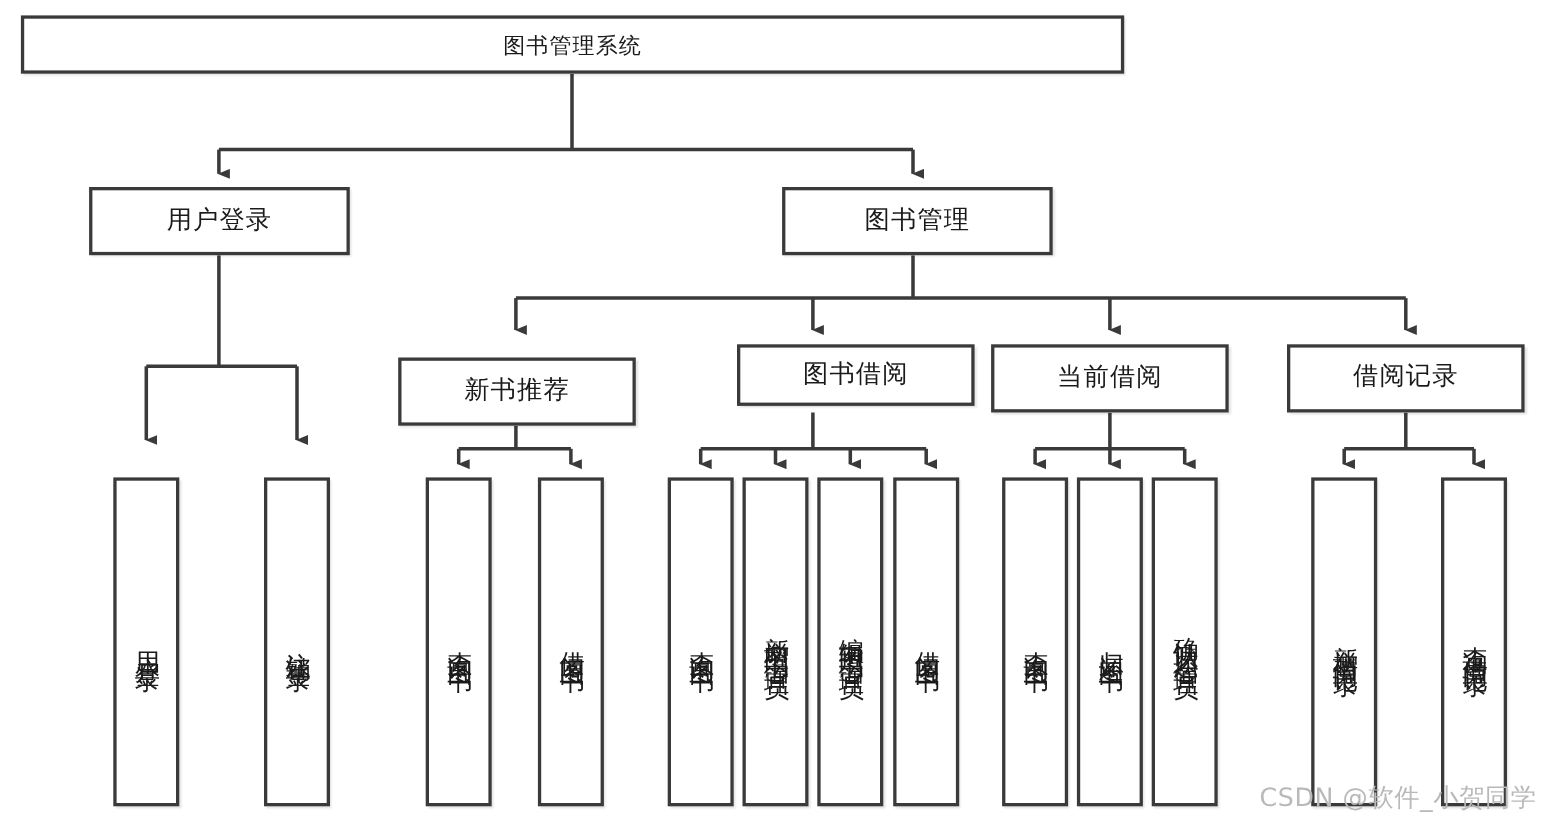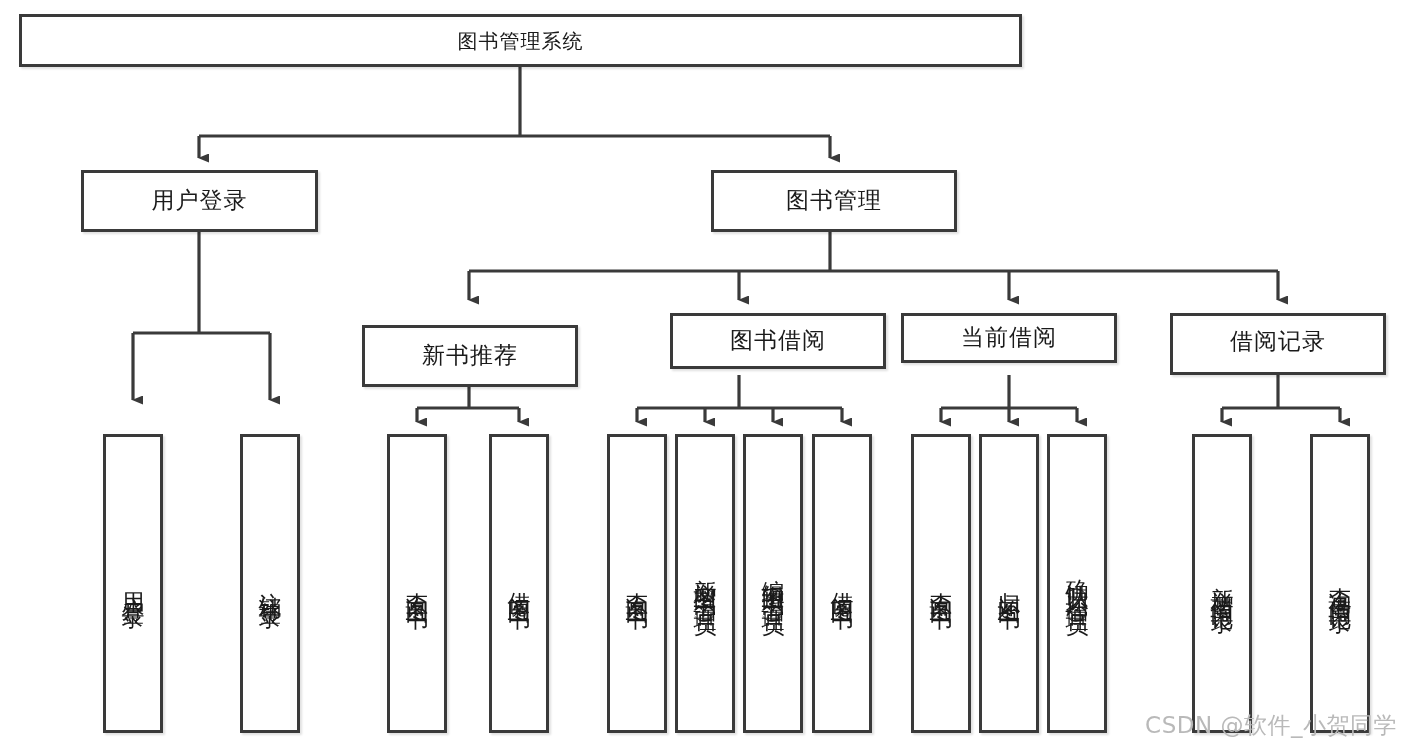--- a/index.html
+++ b/index.html
@@ -126,21 +126,21 @@
   <div class="node horiz root" style="left:19px; top:14px; width:1003px; height:53px;">图书管理系统</div>
 
   <div class="node horiz" style="left:81px; top:170px; width:237px; height:62px;">用户登录</div>
 
   <div class="node horiz" style="left:711px; top:170px; width:246px; height:62px;">图书管理</div>
 
   <div class="node horiz" style="left:362px; top:325px; width:216px; height:62px;">新书推荐</div>
 
   <div class="node horiz" style="left:631px; top:313px; width:216px; height:56px;margin-left:39px;">图书借阅</div>
 
-  <div class="node horiz" style="left:901px; top:313px; width:216px; height:50px;">当前借阅</div>
+  <div class="node horiz" style="left:901px; top:313px; width:216px; height:62px;">当前借阅</div>
 
   <div class="node horiz" style="left:1170px; top:313px; width:216px; height:62px;font-family:Liberation Mono, monospace;">借阅记录</div>
 
   <div class="node vert" style="left:103px; top:434px; width:60px; height:299px;">用户登录</div>
 
   <div class="node vert" style="left:240px; top:434px; width:60px; height:299px;">注销登录</div>
 
   <div class="node vert" style="left:387px; top:434px; width:60px; height:299px;">查询图书</div>
 
   <div class="node vert" style="left:489px; top:434px; width:60px; height:299px;">借阅图书</div>

